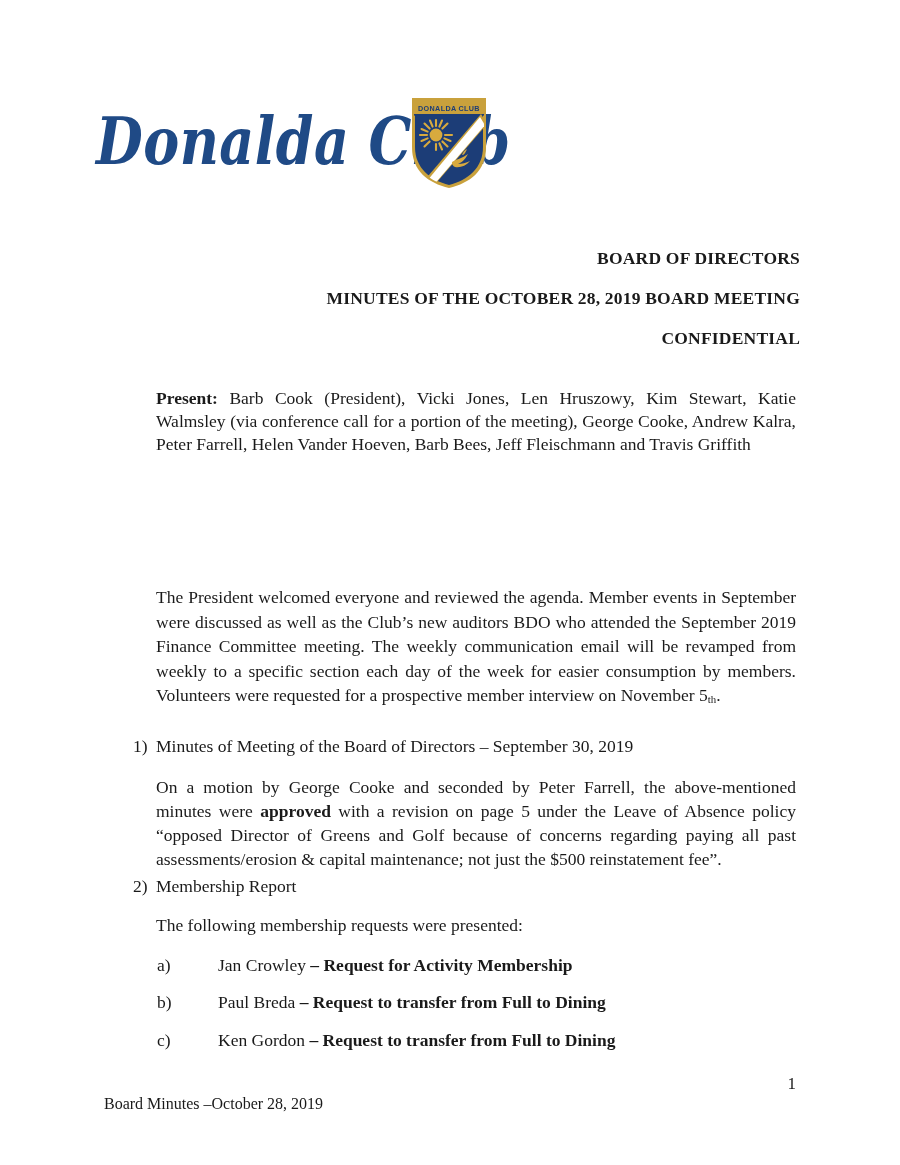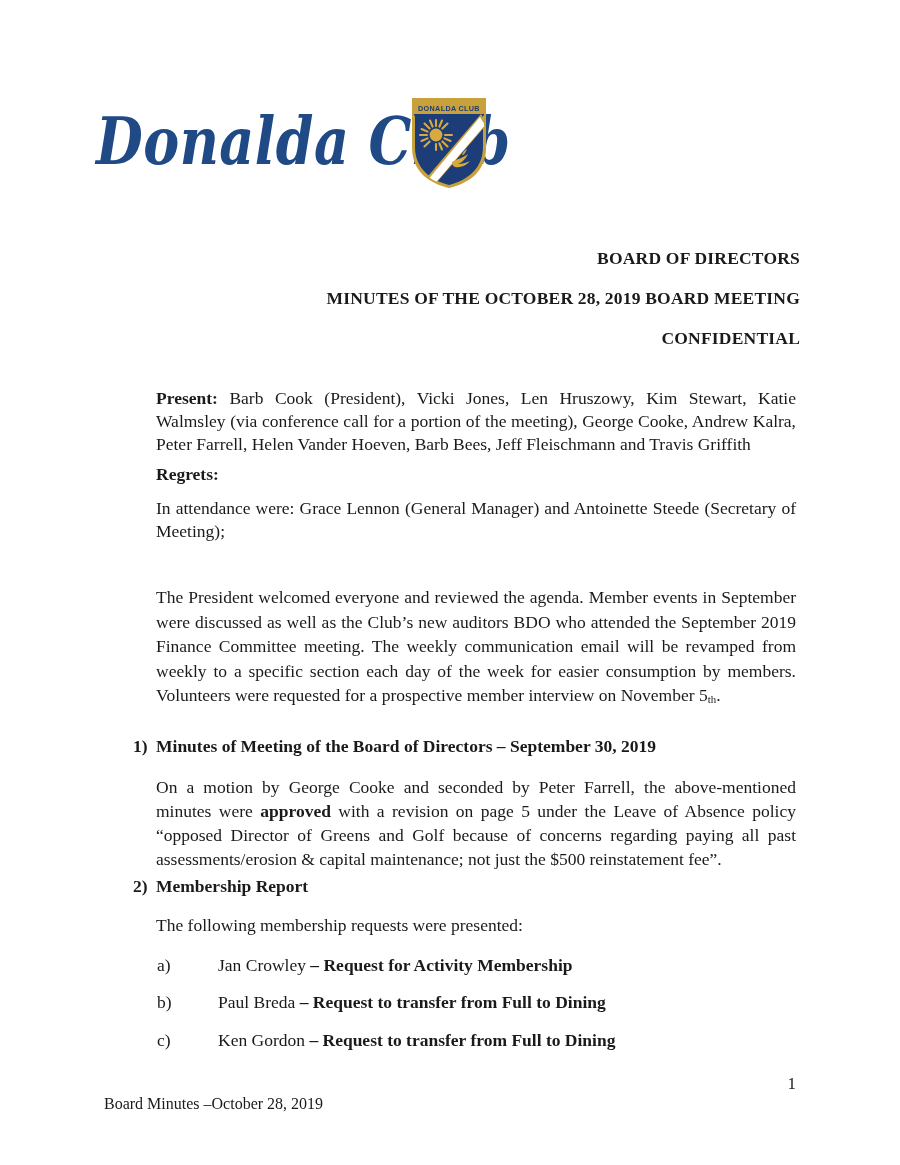--- a/index.html
+++ b/index.html
@@ -78,21 +78,21 @@
   .p-attend    { top: 497px; }
   .p-opening   { top: 551px; font-weight: 700; }
   .p-remarks   { top: 585px; line-height: 1.40; }
 
   
   .num-item {
     position: absolute;
     left: 133px;
     width: 665px;
     font-size: 17.5px;
-    font-weight: 700;
+    font-weight: 400;
     line-height: 1.30;
   }
   .num-item .marker {
     display: inline-block;
     width: 23px;
   }
   .i1 { top: 735px; }
   .i2 { top: 875px; }
 
   .p-motion  { top: 775px; line-height: 1.38; }
@@ -194,23 +194,21 @@
       <text x="38" y="13.8" text-anchor="middle" font-family="Liberation Sans, sans-serif" font-size="7.2" font-weight="700" letter-spacing="0.35" fill="#1c3d77">DONALDA CLUB</text>
     </svg>
   </div>
 
   <div class="doc-title t1">BOARD OF DIRECTORS</div>
   <div class="doc-title t2">MINUTES OF THE OCTOBER 28, 2019 BOARD MEETING</div>
   <div class="doc-title t3">CONFIDENTIAL</div>
 
   <div class="body-block p-present just"><span class="bold">Present:</span><span> Barb Cook (President), Vicki Jones, Len Hruszowy, Kim Stewart, Katie Walmsley (via conference call for a portion of the meeting), George Cooke, Andrew Kalra, Peter Farrell, Helen Vander Hoeven, Barb Bees, Jeff Fleischmann and Travis Griffith</span></div>
 
-  <div class="body-block p-regrets">Regrets:</div>
-
-  <div class="body-block p-attend just">In attendance were:  Grace Lennon (General Manager) and Antoinette Steede (Secretary of Meeting);</div>
+
 
 
   <div class="body-block p-remarks just"><span>The President welcomed everyone and reviewed the agenda.  Member events in September were discussed as well as the Club’s new auditors BDO who attended the September 2019 Finance Committee meeting. The weekly communication email will be revamped from weekly to a specific section each day of the week for easier consumption by members.  Volunteers were requested for a prospective member interview on November 5</span><sub class="ord">th</sub><span>.</span></div>
 
   <div class="num-item i1"><span class="marker">1)</span><span>Minutes of Meeting of the Board of Directors – September 30, 2019</span></div>
 
   <div class="body-block p-motion just"><span>On a motion by George Cooke and seconded by Peter Farrell, the above-mentioned minutes were </span><span class="bold">approved</span><span> with a revision on page 5 under the Leave of Absence policy “opposed Director of Greens and Golf because of concerns regarding paying all past assessments/erosion &amp; capital maintenance; not just the $500 reinstatement fee”.</span></div>
 
   <div class="num-item i2"><span class="marker">2)</span><span>Membership Report</span></div>
 

